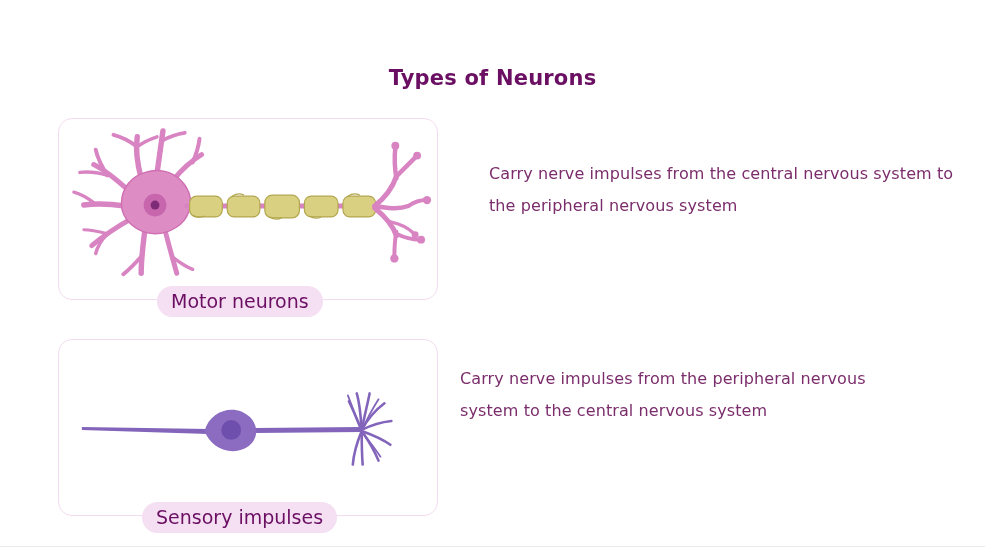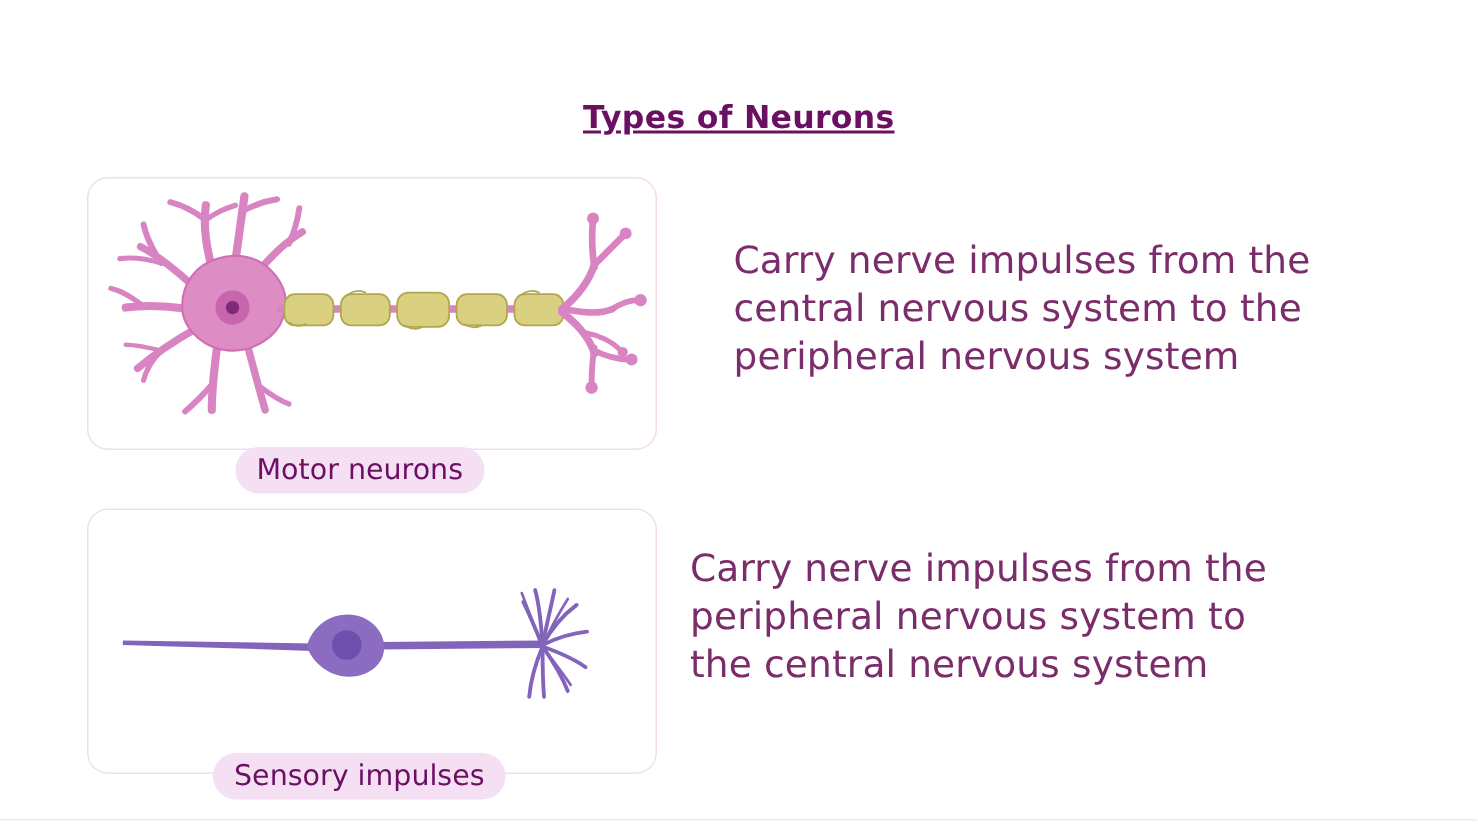--- a/index.html
+++ b/index.html
@@ -21,21 +21,20 @@
     position: absolute;
     left: 0;
     top: 66px;
     width: 985px;
     text-align: center;
     font-family: "DejaVu Sans", sans-serif;
     font-size: 21px;
     font-weight: bold;
     letter-spacing: 0.2px;
     color: #6b0f63;
-    text-decoration: underline;
   }
 
   
   .card {
     position: absolute;
     background: #ffffff;
     border: 1.4px solid #f3dcef;
     border-radius: 14px;
     box-sizing: border-box;
   }
@@ -58,29 +57,29 @@
     color: #6b0f63;
     font-family: "DejaVu Sans", sans-serif;
     font-size: 19px;
     line-height: 31px;
     height: 31px;
     text-align: center;
     white-space: nowrap;
     padding: 0 14px;
     box-sizing: border-box;
   }
-  #pill-motor   { left: 157px; top: 286px; margin-top: 12px; }
+  #pill-motor   { left: 157px; top: 286px; }
   #pill-sensory { left: 142px; top: 502px; }
 
   
   .desc {
     position: absolute;
     color: #7b2d6b;
     font-family: "DejaVu Sans", sans-serif;
-    font-size: 25px;
+    font-size: 16px;
     line-height: 32px;
     letter-spacing: 0.1px;
   }
   #desc-motor   { left: 489px; top: 158px; width: 470px; }
   #desc-sensory { left: 460px; top: 363px; width: 420px; }
 
   
   .bottom-rule {
     position: absolute;
     left: 0;

